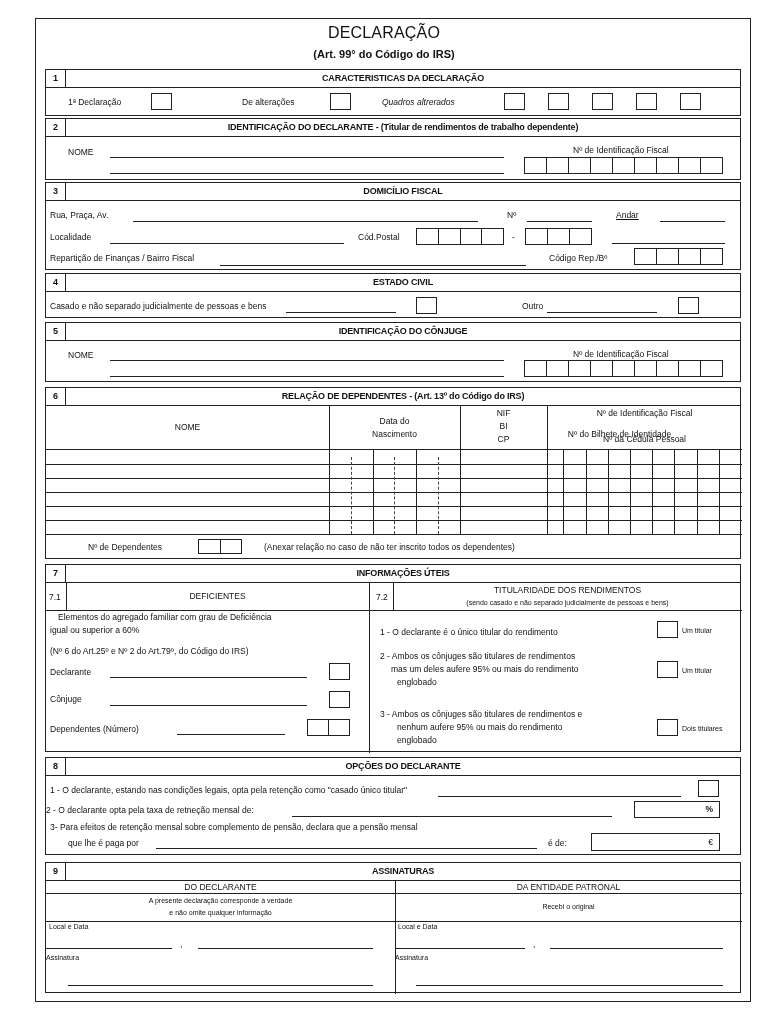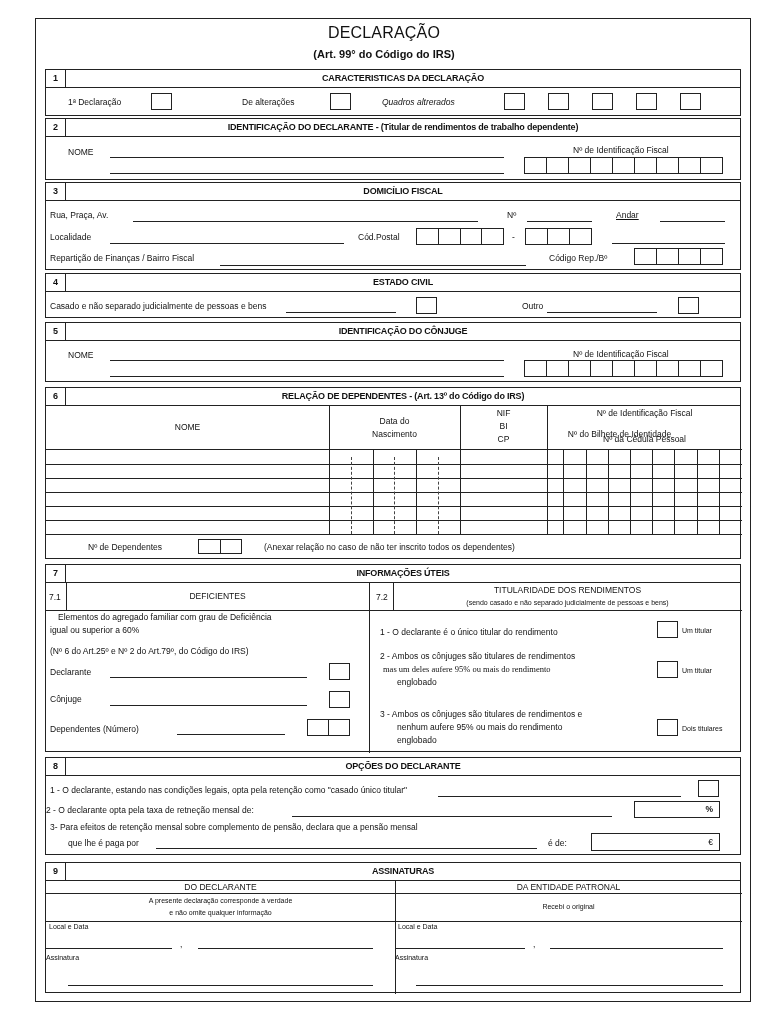--- a/index.html
+++ b/index.html
@@ -220,21 +220,21 @@
   <div class="line" style="left:131px;top:169px;width:108px;"></div>
   <div class="cells" style="left:261px;top:154px;width:43px;height:17px;">
     <span></span>
       <span></span>
   </div>
 
   <div class="lbl" style="left:334px;top:62px;">1 - O declarante é o único titular do rendimento</div>
   <div class="box" style="left:611px;top:56px;width:21px;height:17px;"></div>
   <div class="lbl small" style="left:636px;top:62px;">Um titular</div>
   <div class="lbl" style="left:334px;top:86px;">2 - Ambos os cônjuges são titulares de rendimentos</div>
-  <div class="lbl" style="left:337px;top:99px;font-family:Liberation Serif, serif;">mas um deles aufere 95% ou mais do rendimento</div>
+  <div class="lbl" style="left:345px;top:99px;">mas um deles aufere 95% ou mais do rendimento</div>
   <div class="lbl" style="left:351px;top:112px;">englobado</div>
   <div class="box" style="left:611px;top:96px;width:21px;height:17px;"></div>
   <div class="lbl small" style="left:636px;top:102px;">Um titular</div>
   <div class="lbl" style="left:334px;top:144px;">3 - Ambos os cônjuges são titulares de rendimentos e</div>
   <div class="lbl" style="left:351px;top:157px;">nenhum aufere 95% ou mais do rendimento</div>
   <div class="lbl" style="left:351px;top:170px;">englobado</div>
   <div class="box" style="left:611px;top:154px;width:21px;height:17px;"></div>
   <div class="lbl small" style="left:636px;top:160px;">Dois titulares</div>
 </div>
 

